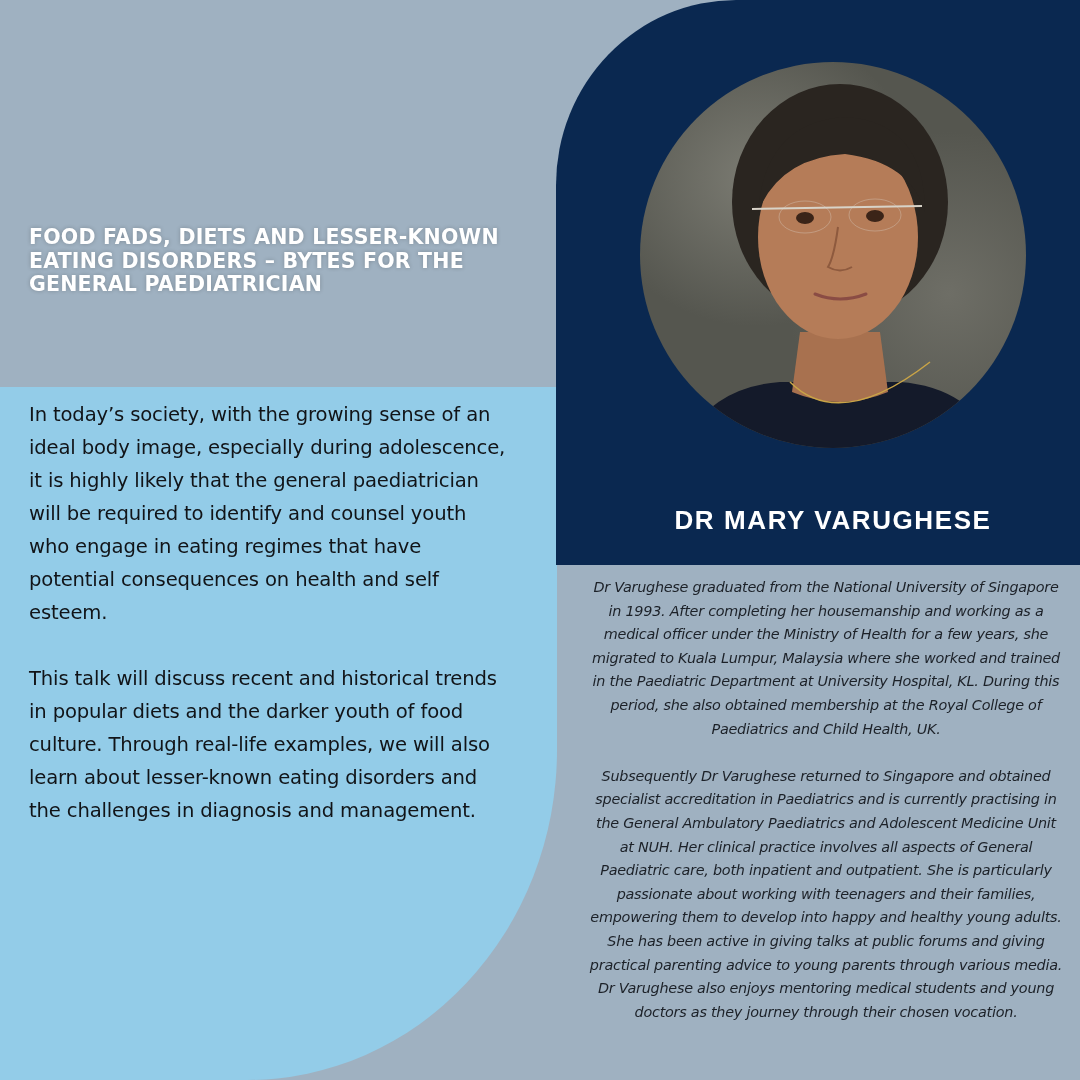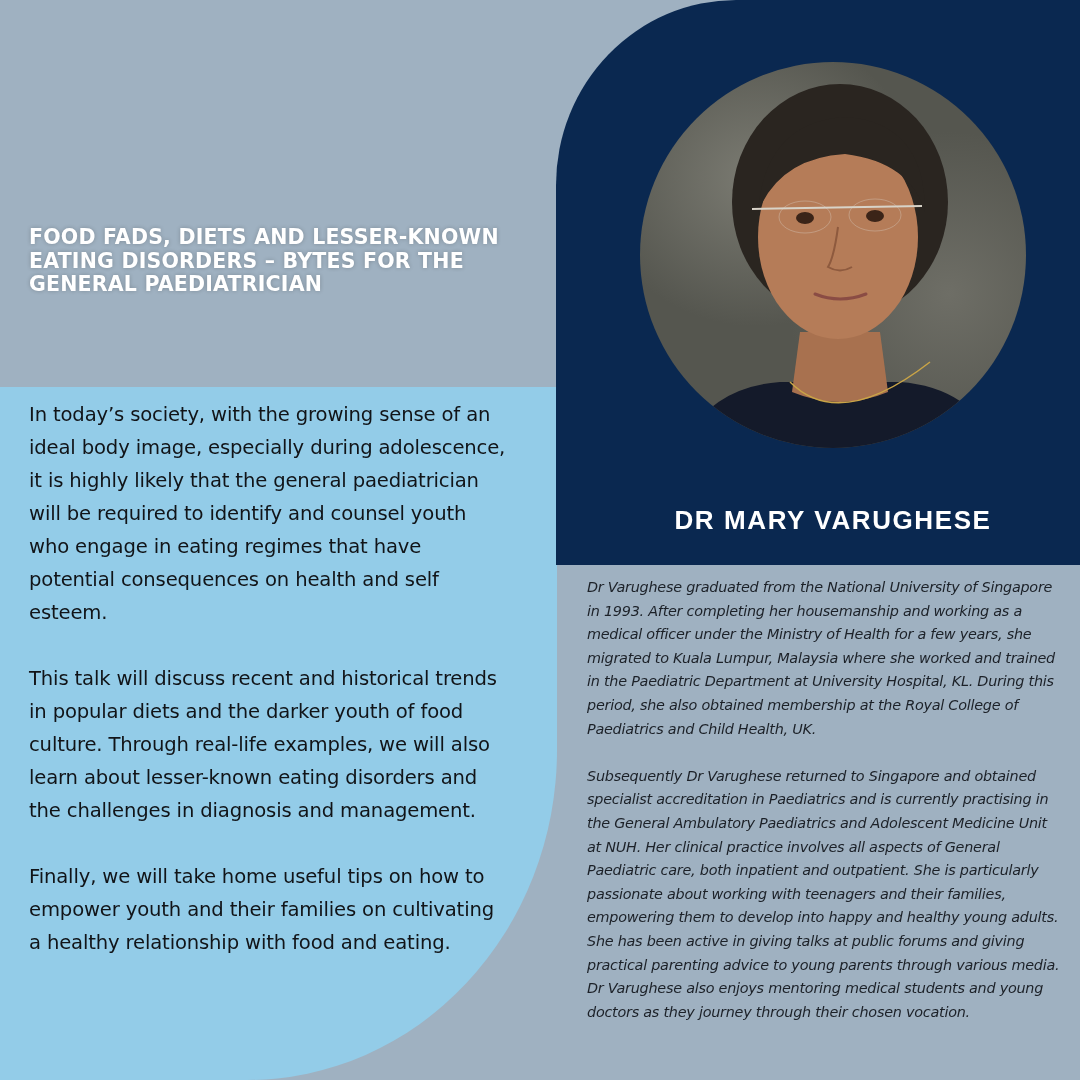--- a/index.html
+++ b/index.html
@@ -88,37 +88,36 @@
       position: absolute;
       left: 587px; top: 576px;
       width: 478px;
       color: #1c2128;
       font-family: "DejaVu Sans", sans-serif;
       font-style: italic;
       font-size: 14.4px;
       line-height: 23.6px;
       letter-spacing: -0.25px;
     }
-    .bio p { margin: 0 0 23.6px 0; }
+    .bio p { margin: 0 0 23.6px 0; text-align: center; }
     .bio p:last-child { margin-bottom: 0; }
   </style>
 </head>
 <body>
 
 <div class="canvas">
 
   <div class="abstract-panel"></div>
   <div class="speaker-panel"></div>
 
   <h1 class="title">Food Fads, Diets and Lesser-Known Eating Disorders – Bytes for the General Paediatrician</h1>
 
   <div class="abstract-text">
     <p>In today’s society, with the growing sense of an ideal body image, especially during adolescence, it is highly likely that the general paediatrician will be required to identify and counsel youth who engage in eating regimes that have potential consequences on health and self esteem.</p>
     <p>This talk will discuss recent and historical trends in popular diets and the darker youth of food culture. Through real-life examples, we will also learn about lesser-known eating disorders and the challenges in diagnosis and management.</p>
-    <p>Finally, we will take home useful tips on how to empower youth and their families on cultivating a healthy relationship with food and eating.</p>
   </div>
 
   <div class="portrait" role="img" aria-label="Portrait of Dr Mary Varughese">
     <svg viewBox="0 0 386 386">
 
       <ellipse cx="200" cy="140" rx="108" ry="118" fill="#2a2520"></ellipse>
 
       <path d="M40 386 Q70 325 140 320 L260 320 Q330 325 360 386 Z" fill="#141a2a"></path>
 
       <path d="M160 270 L240 270 L248 330 Q200 350 152 330 Z" fill="#a8714f"></path>

